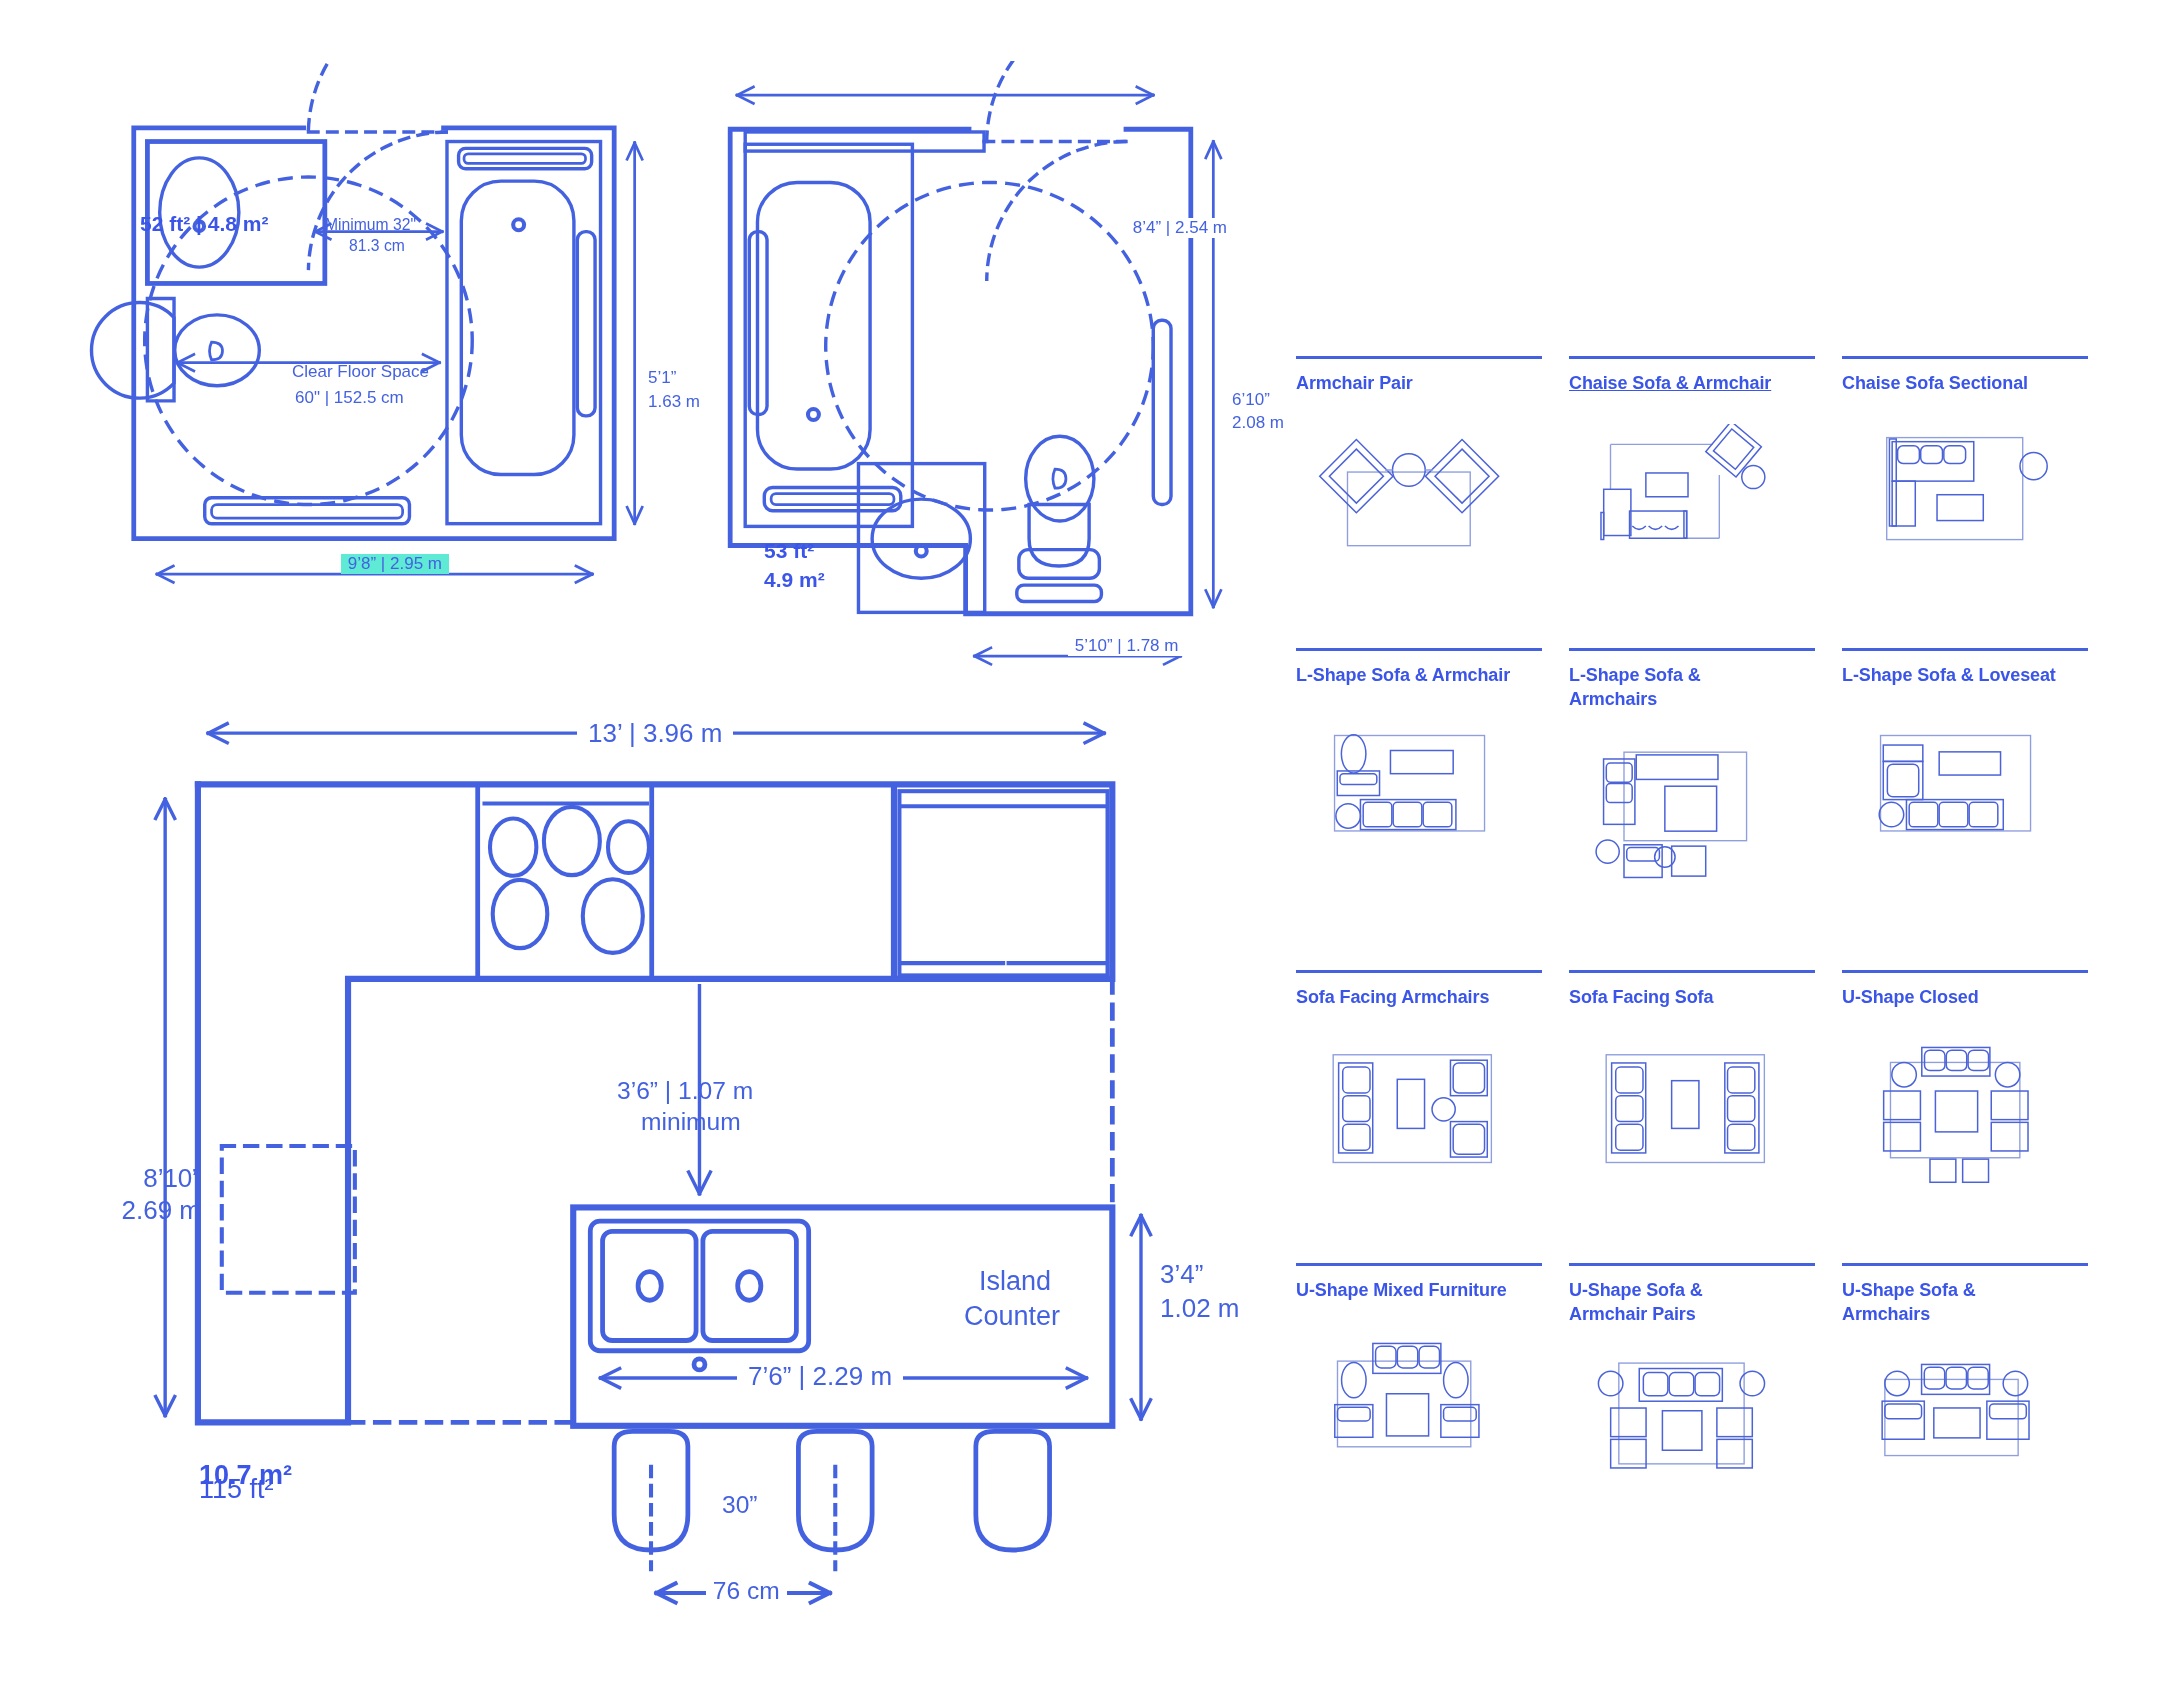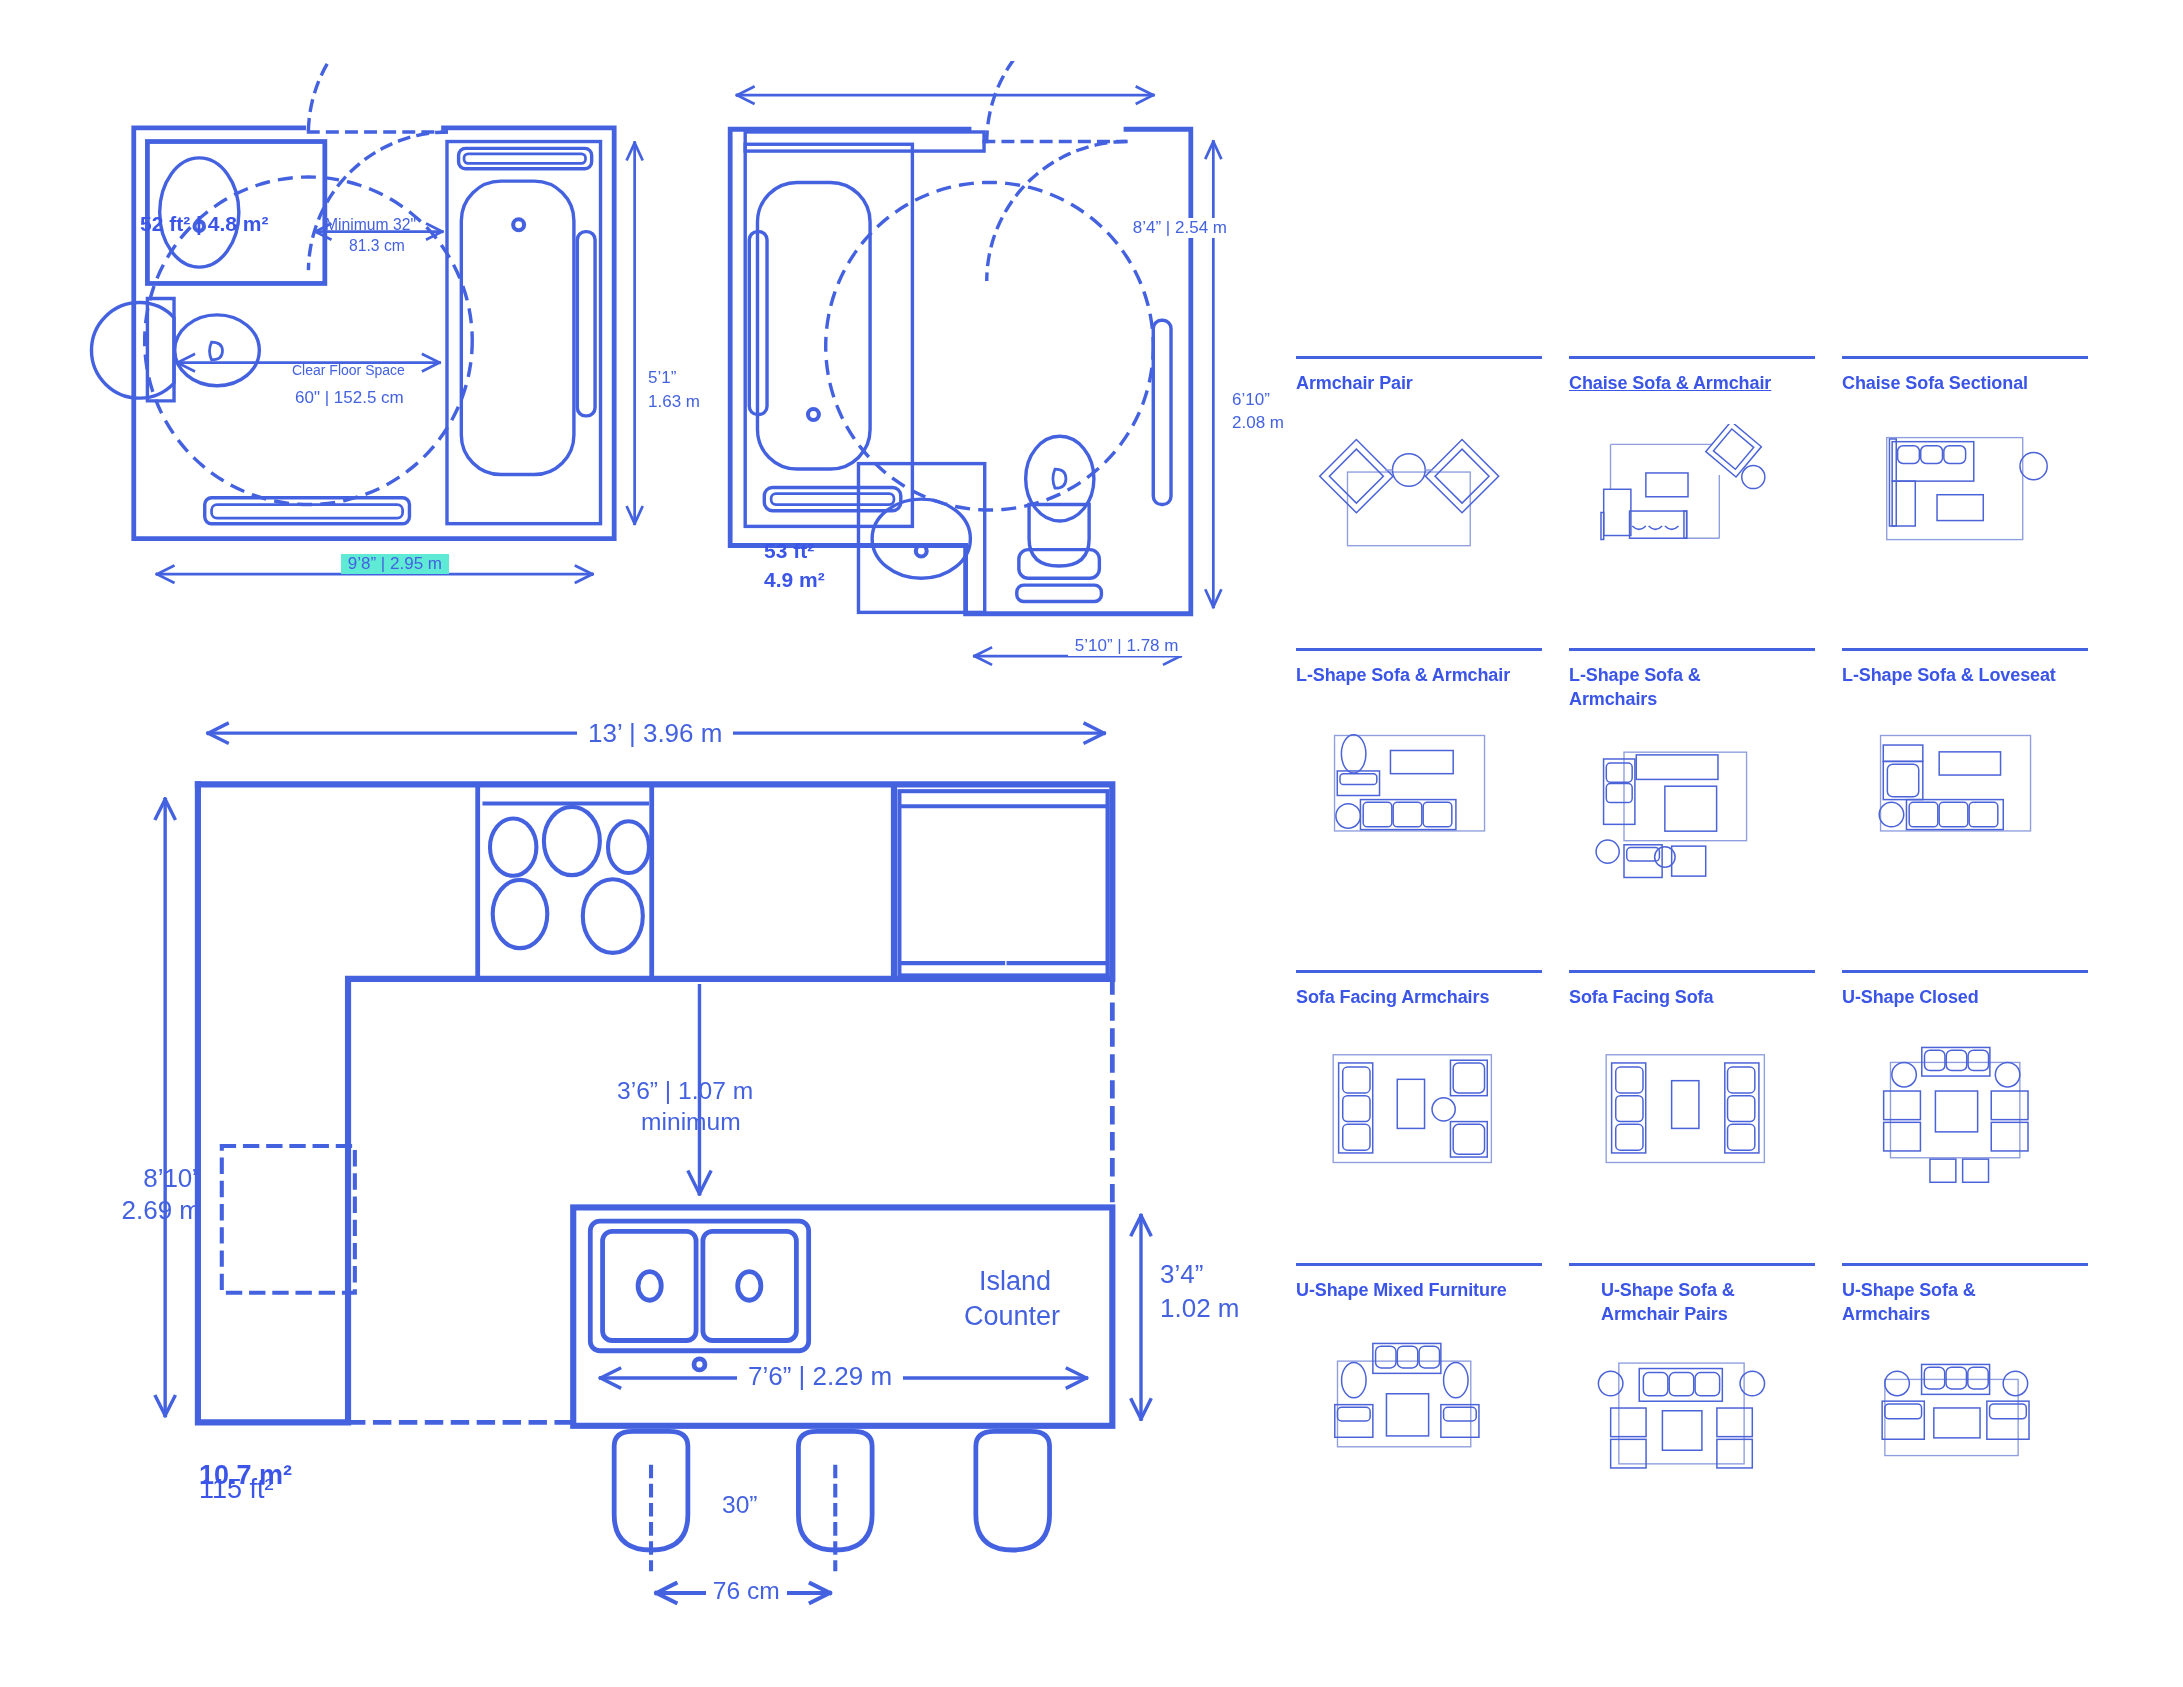--- a/index.html
+++ b/index.html
@@ -184,21 +184,21 @@
     <path d="M1216 2245 l-28 -14 M1216 2245 l-28 14" stroke-width="6"></path>
   </g>
   </g>
 </svg>
 
 <div class="cell" style="left:140px;top:212px;font-size:21px;font-weight:bold;color:#3a55e8;">52 ft² | 4.8 m²</div>
 
 <div class="cell" style="left:325px;top:216px;font-size:15.7px;color:#4462e0;">Minimum 32"</div>
 <div class="cell" style="left:349px;top:237px;font-size:15.7px;color:#4462e0;">81.3 cm</div>
 
-<div class="cell" style="left:292px;top:362px;font-size:14px;color:#4462e0;">Clear Floor Space</div>
+<div class="cell" style="left:292px;top:362px;font-size:17px;color:#4462e0;">Clear Floor Space</div>
 <div class="cell" style="left:295px;top:388px;font-size:17px;color:#4462e0;">60" | 152.5 cm</div>
 
 <div class="cell" style="left:648px;top:368px;font-size:17px;color:#4462e0;">5’1”</div>
 <div class="cell" style="left:648px;top:392px;font-size:17px;color:#4462e0;">1.63 m</div>
 
 <div class="cell" style="left:341px;top:554px;font-size:17px;color:#4462e0;background:#5eead4;padding:0 6.8px;">9’8” | 2.95 m</div>
 
 <div class="cell" style="left:764px;top:539px;font-size:21px;font-weight:bold;color:#3a55e8;">53 ft²</div>
 <div class="cell" style="left:764px;top:568px;font-size:21px;font-weight:bold;color:#3a55e8;">4.9 m²</div>
 
@@ -422,21 +422,21 @@
         <rect x="40" y="102" width="48" height="20" rx="6"></rect>
         <rect x="192" y="98" width="56" height="48"></rect>
         <rect x="196" y="102" width="48" height="20" rx="6"></rect>
         <rect x="112" y="82" width="62" height="62"></rect>
       </g>
     </svg>
   </div>
 
   <div class="cell" style="left:273px;top:907px;width:246px;">
     <div class="rule" style="left:0;top:0;width:246px;"></div>
-    <div class="lbl" style="position:absolute;left:0;top:16.4px;width:191px;margin-left:32px;">U-Shape Sofa &amp; Armchair Pairs</div>
+    <div class="lbl" style="position:absolute;left:0;top:16.4px;width:191px;">U-Shape Sofa &amp; Armchair Pairs</div>
     <svg class="thumb" style="left:17px;top:96px;" width="225" height="143" viewBox="0 0 330 210">
       <rect class="fs-l" x="48" y="6" width="184" height="148"></rect>
       <g class="fs">
         <rect x="78" y="14" width="122" height="48"></rect>
         <rect x="84" y="20" width="36" height="34" rx="8"></rect>
         <rect x="122" y="20" width="36" height="34" rx="8"></rect>
         <rect x="160" y="20" width="36" height="34" rx="8"></rect>
         <circle cx="36" cy="36" r="18"></circle>
         <circle cx="244" cy="36" r="18"></circle>
         <rect x="36" y="72" width="52" height="42"></rect>

